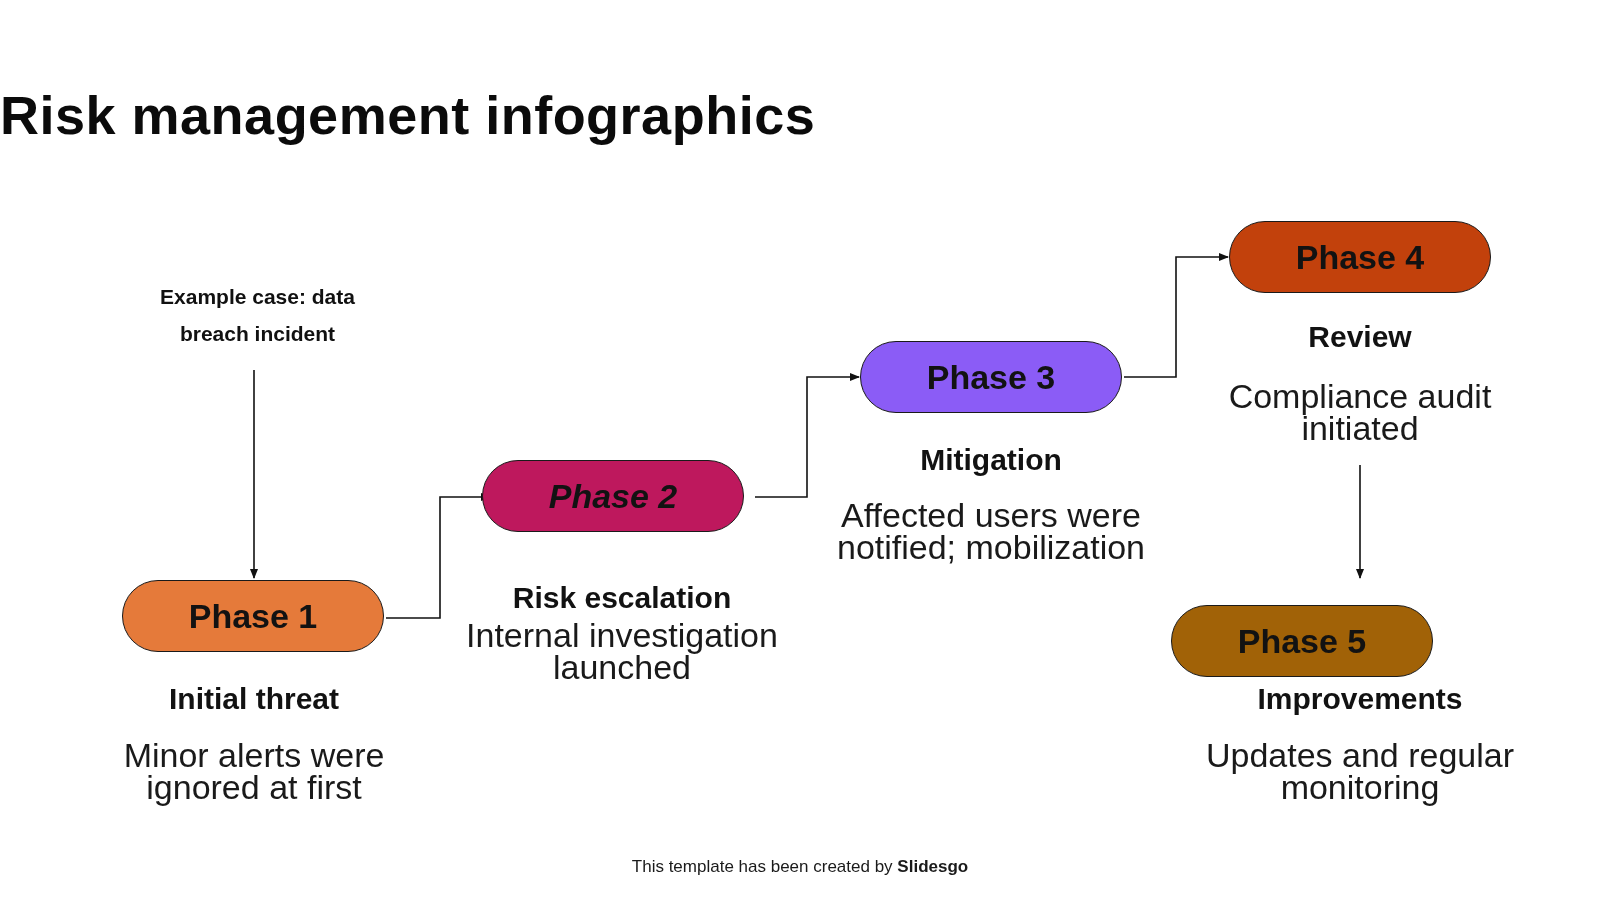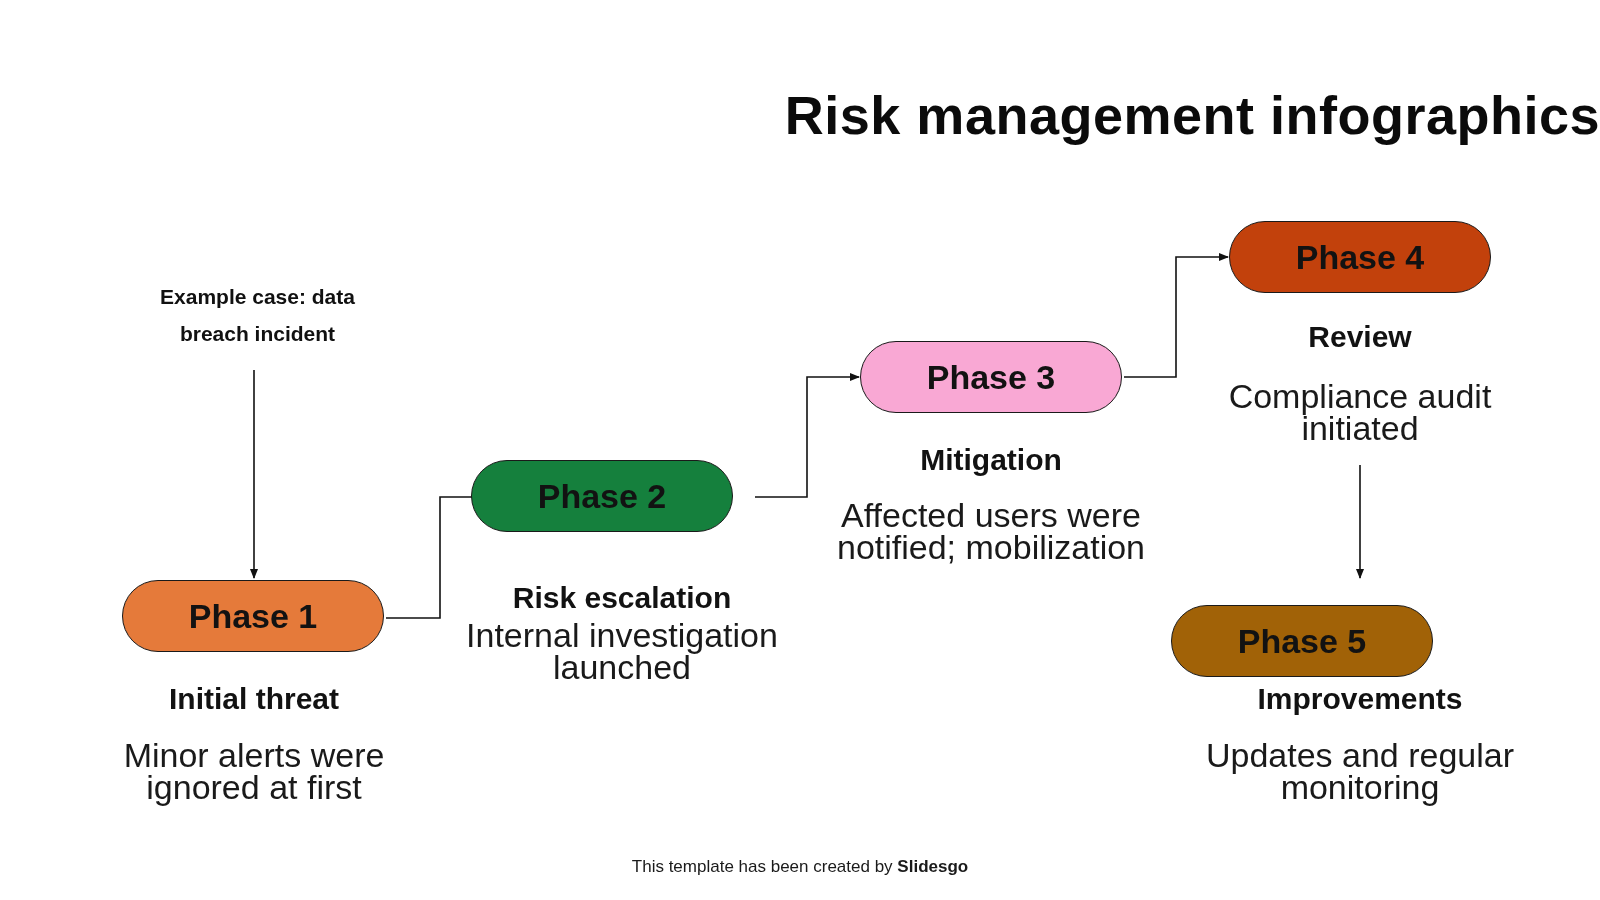--- a/index.html
+++ b/index.html
@@ -1,18 +1,18 @@
 <!DOCTYPE html>
 <html><head>
 <meta charset="utf-8">
 <style>
   html, body { margin:0; padding:0; background:#ffffff; }
   body { width:1600px; height:900px; position:relative; overflow:hidden;
          font-family:"Liberation Sans", "DejaVu Sans", sans-serif; color:#111; }
-  .title { position:absolute; left:0; right:0; top:84px; text-align:right;
+  .title { position:absolute; left:0; right:0; top:84px; text-align:left;
            font-size:54px; font-weight:bold; letter-spacing:0.5px; color:#0b0b0b; }
   .intro { position:absolute; left:80px; width:355px; top:278px; text-align:center;
            font-size:21px; font-weight:bold; line-height:37px; color:#111; }
   .pill { position:absolute; width:262px; height:72px; border:1.6px solid #1a1a1a;
           border-radius:38px; display:flex; align-items:center; justify-content:center;
           font-size:34px; font-weight:bold; color:#121212; box-sizing:border-box; }
   .heading { position:absolute; width:320px; text-align:center; font-size:30px;
              font-weight:bold; color:#121212; }
   .desc { position:absolute; width:320px; text-align:center; font-size:34px;
           line-height:32px; color:#1a1a1a; }
@@ -51,30 +51,30 @@
 
 <div class="pill" style="left:122px; top:580px; background:#E57A3A;">
   <span>Phase 1</span>
 </div>
 <div class="heading" style="left:94px; top:682px;">Initial threat</div>
 <div class="desc" style="left:94px; top:739px;">
   <div>Minor alerts were</div>
   <div>ignored at first</div>
 </div>
 
-<div class="pill" style="left:471px; top:460px; background:#15803d;">
+<div class="pill" style="left:482px; top:460px; background:#be185d;font-style:italic;">
   <span>Phase 2</span>
 </div>
 <div class="heading" style="left:462px; top:581px;">Risk escalation</div>
 <div class="desc" style="left:462px; top:619px;">
   <div>Internal investigation</div>
   <div>launched</div>
 </div>
 
-<div class="pill" style="left:860px; top:341px; background:#f9a8d4;">
+<div class="pill" style="left:860px; top:341px; background:#8b5cf6;">
   <span>Phase 3</span>
 </div>
 <div class="heading" style="left:831px; top:443px;">Mitigation</div>
 <div class="desc" style="left:811px; width:360px; top:499px;">
   <div>Affected users were</div>
   <div>notified; mobilization</div>
 </div>
 
 <div class="pill" style="left:1229px; top:221px; background:#c2410c;">
   <span>Phase 4</span>

